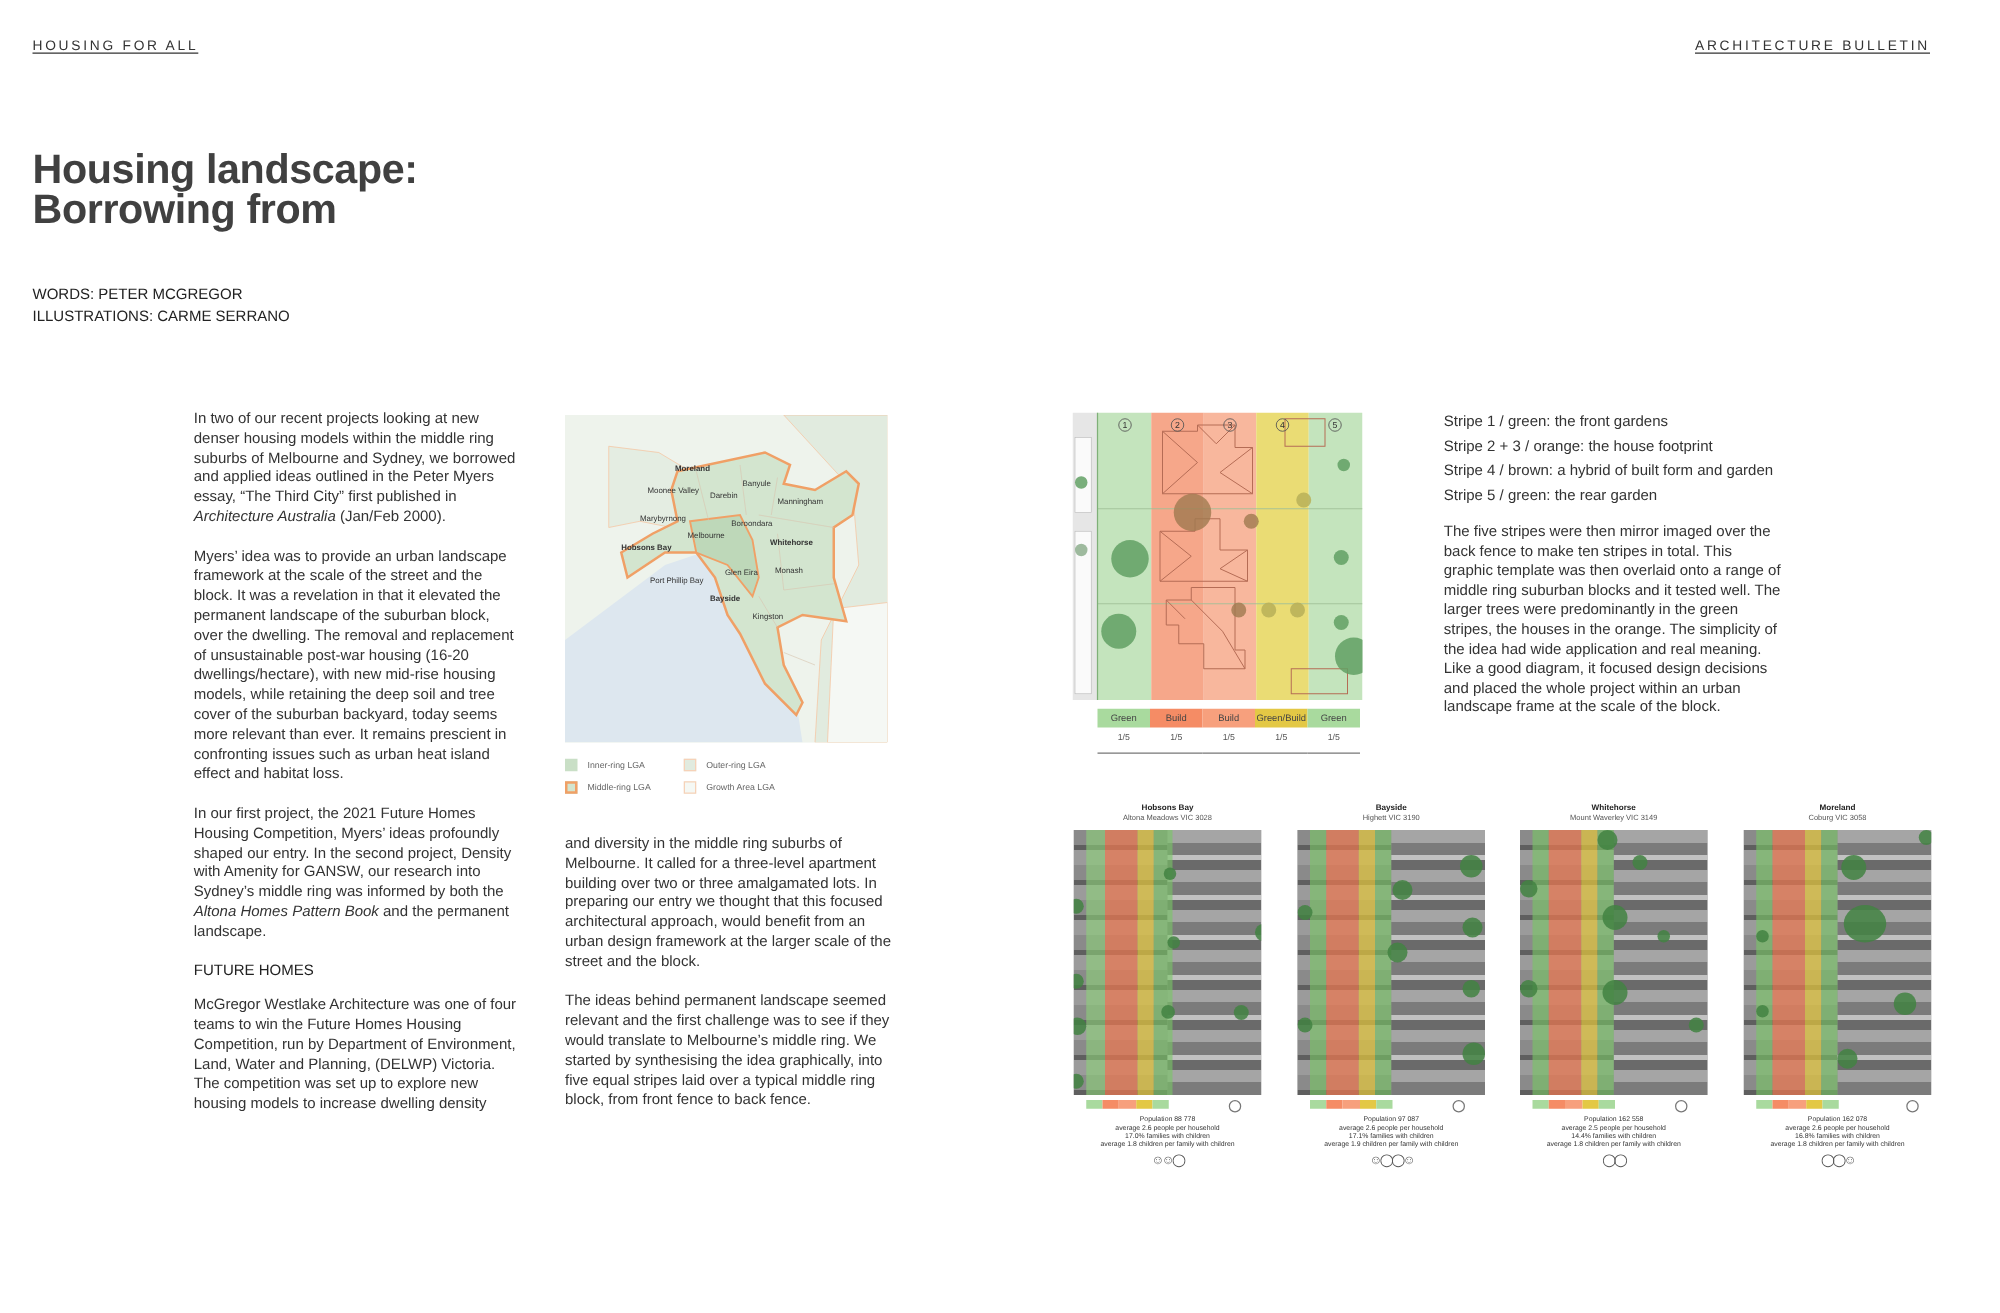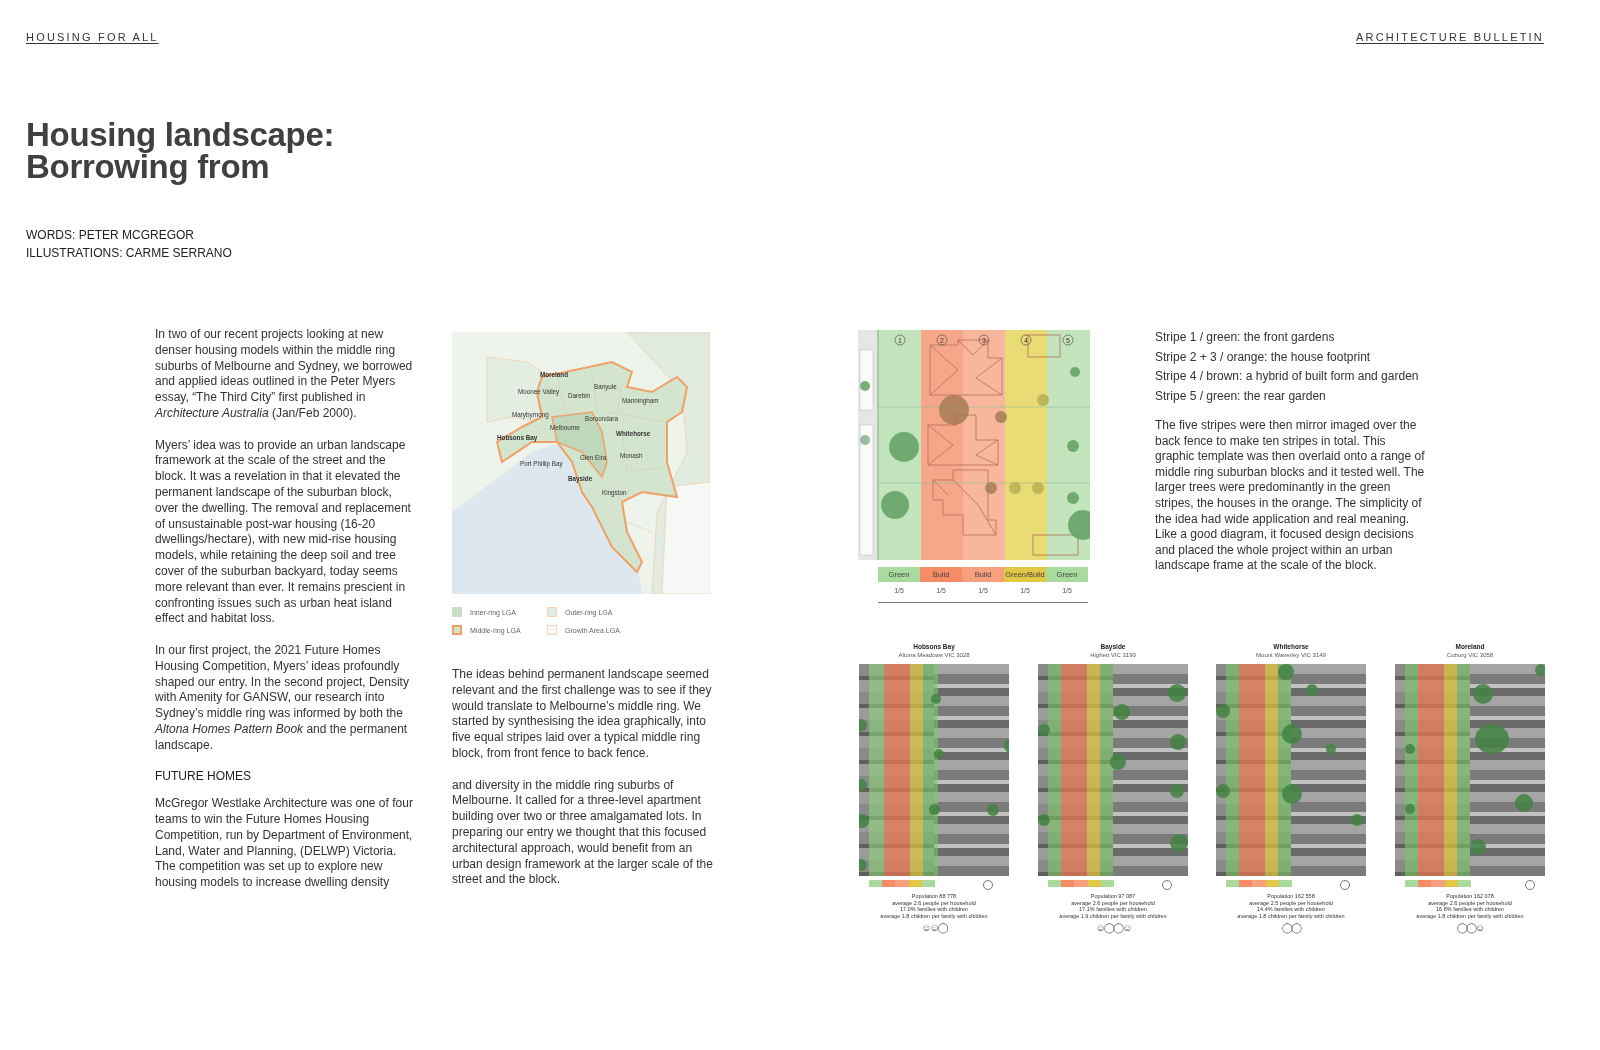--- a/index.html
+++ b/index.html
@@ -123,22 +123,22 @@
         <span>Middle-ring LGA</span>
       </div>
     <div class="legend-item">
         <span class="swatch" style="background:#f5f8f4; border:1px solid #f6d2b8;"></span>
         <span>Growth Area LGA</span>
       </div>
   </div>
 </div>
 
 <div class="abs body-text" style="left:452px; top:667px; width:268px;">
+  <p>and diversity in the middle ring suburbs of Melbourne. It called for a three-level apartment building over two or three amalgamated lots. In preparing our entry we thought that this focused architectural approach, would benefit from an urban design framework at the larger scale of the street and the block.</p>
   <p>The ideas behind permanent landscape seemed relevant and the first challenge was to see if they would translate to Melbourne’s middle ring. We started by synthesising the idea graphically, into five equal stripes laid over a typical middle ring block, from front fence to back fence.</p>
-  <p>and diversity in the middle ring suburbs of Melbourne. It called for a three-level apartment building over two or three amalgamated lots. In preparing our entry we thought that this focused architectural approach, would benefit from an urban design framework at the larger scale of the street and the block.</p>
 </div>
 
 <div class="abs stripe-diagram">
   <svg width="232" height="230" viewBox="0 0 232 230">
     <rect x="0" y="0" width="20" height="230" fill="#e6e6e6"></rect>
     <rect x="2" y="20" width="13" height="60" fill="#fafafa" stroke="#bbb" stroke-width="0.5"></rect>
     <rect x="2" y="95" width="13" height="130" fill="#fafafa" stroke="#bbb" stroke-width="0.5"></rect>
     <rect x="20" y="0" width="43" height="230" fill="#c4e4bd"></rect>
     <rect x="63" y="0" width="42" height="230" fill="#f6a78a"></rect>
     <rect x="105" y="0" width="42" height="230" fill="#f8b79d"></rect>

